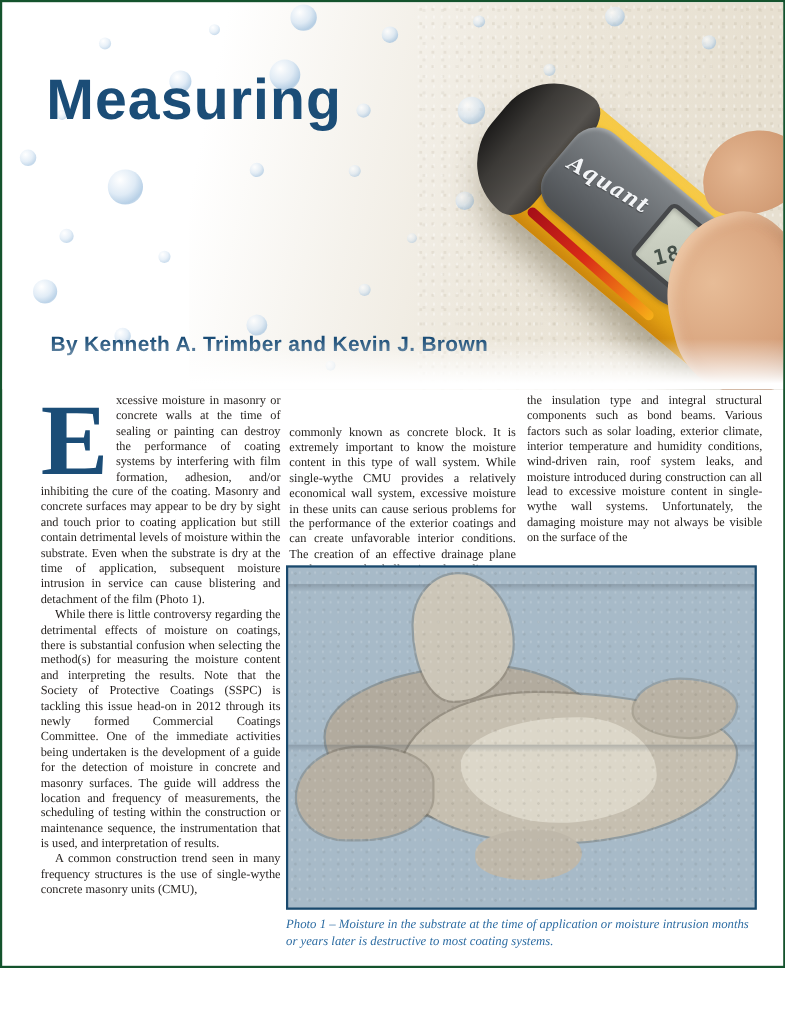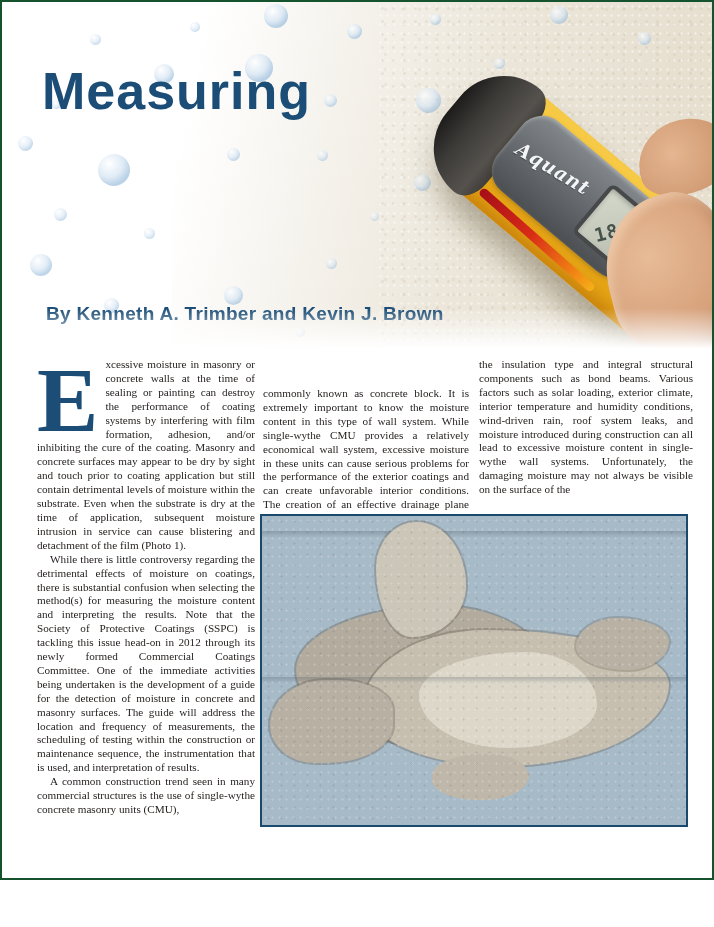--- a/index.html
+++ b/index.html
@@ -252,21 +252,21 @@
     <div class="finger"></div>
     <div class="thumb"></div>
     <div class="header-fade"></div>
   </div>
 
   <div class="col col1">
     <p class="p">
       <span class="dropcap">E</span><span>xcessive moisture in masonry or concrete walls at the time of sealing or painting can destroy the performance of coating systems by interfering with film formation, adhesion, and/or inhibiting the cure of the coating. Masonry and concrete surfaces may appear to be dry by sight and touch prior to coating application but still contain detrimental levels of moisture within the substrate. Even when the substrate is dry at the time of application, subsequent moisture intrusion in service can cause blistering and detachment of the film (Photo 1).</span>
     </p>
     <p class="p indent">While there is little controversy regarding the detrimental effects of moisture on coatings, there is substantial confusion when selecting the method(s) for measuring the moisture content and interpreting the results. Note that the Society of Protective Coatings (SSPC) is tackling this issue head-on in 2012 through its newly formed Commercial Coatings Committee. One of the immediate activities being undertaken is the development of a guide for the detection of moisture in concrete and masonry surfaces. The guide will address the location and frequency of measurements, the scheduling of testing within the construction or maintenance sequence, the instrumentation that is used, and interpretation of results.</p>
-    <p class="p indent">A common construction trend seen in many commercial structures is the use of single-wythe concrete masonry units (CMU),</p>
+    <p class="p indent">A common construction trend seen in many frequency structures is the use of single-wythe concrete masonry units (CMU),</p>
   </div>
 
   <div class="col col2">
     <p class="p">commonly known as concrete block. It is extremely important to know the moisture content in this type of wall system. While single-wythe CMU provides a relatively economical wall system, excessive moisture in these units can cause serious problems for the performance of the exterior coatings and can create unfavorable interior conditions. The creation of an effective drainage plane can be extremely challenging, depending on</p>
   </div>
 
   <div class="col col3">
     <p class="p">the insulation type and integral structural components such as bond beams. Various factors such as solar loading, exterior climate, interior temperature and humidity conditions, wind-driven rain, roof system leaks, and moisture introduced during construction can all lead to excessive moisture content in single-wythe wall systems. Unfortunately, the damaging moisture may not always be visible on the surface of the</p>
   </div>
 
@@ -275,20 +275,21 @@
     <div class="patch pt2"></div>
     <div class="patch pt1"></div>
     <div class="patch pt3"></div>
     <div class="patch pt7"></div>
     <div class="patch pt4"></div>
     <div class="patch pt5"></div>
     <div class="mortar-line ml2"></div>
     <div class="patch pt6"></div>
     <div class="photo-noise"></div>
   </div>
+  <div class="caption">Photo 1 – Moisture in the substrate at the time of application or moisture intrusion months or years later is destructive to most coating systems.</div>
 
   <div class="footer">
     <span class="f-issue">October 2012</span>
     <span class="f-right">
       <span>Moisture</span><span class="dot">•</span><span>34</span>
     </span>
   </div>
 
 </div>
 

